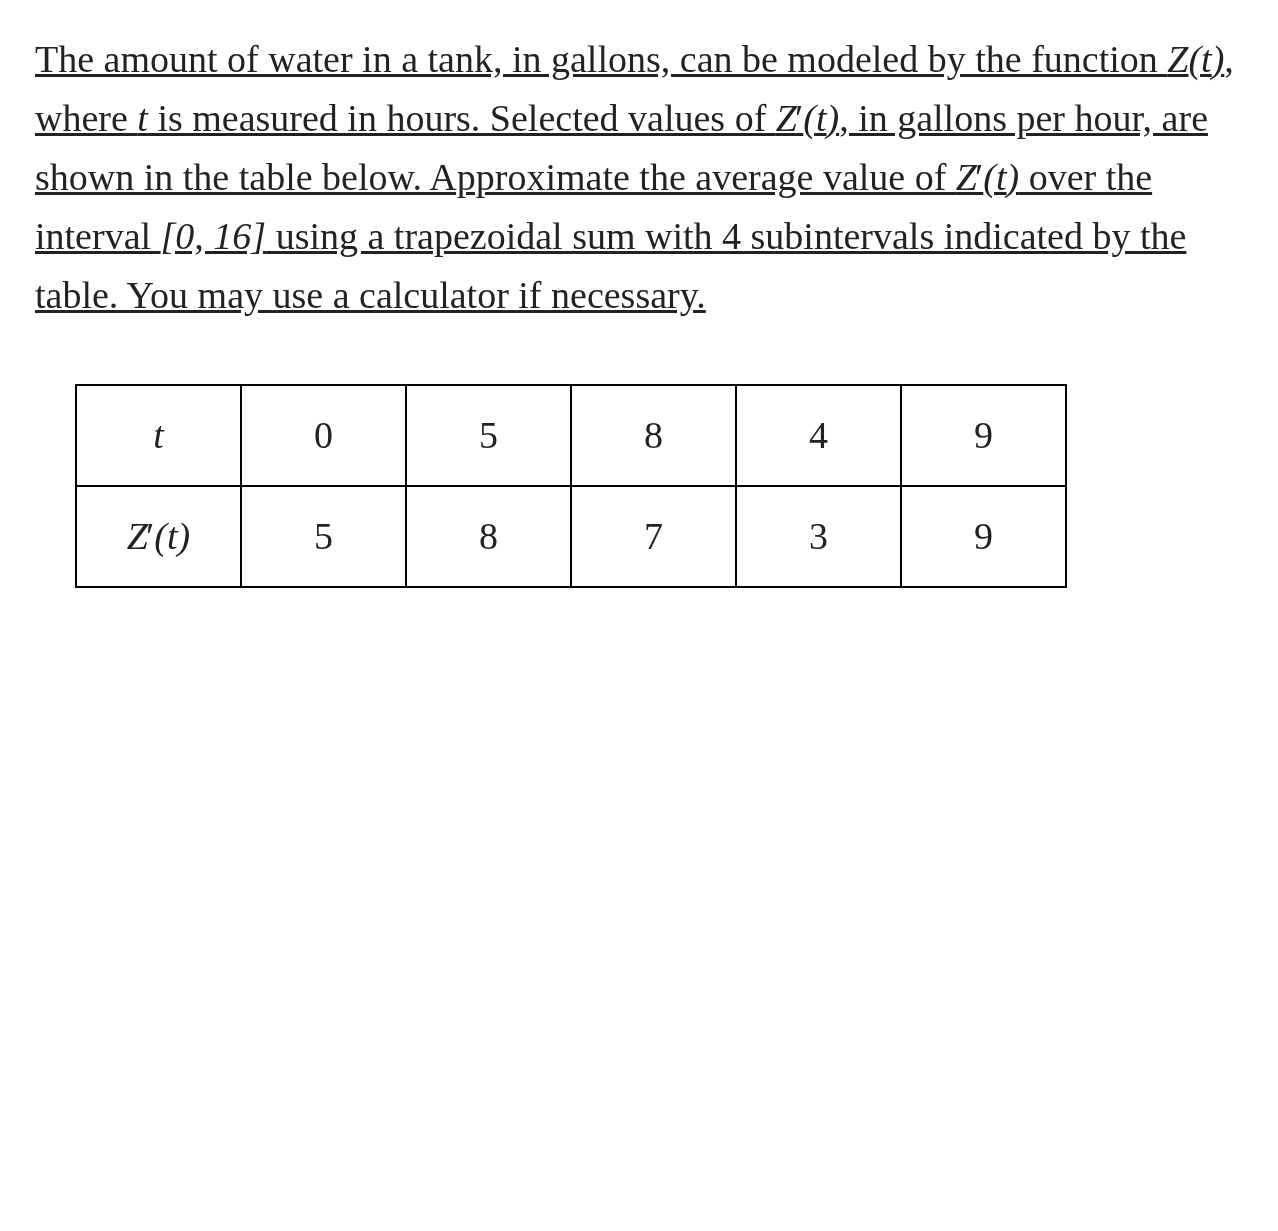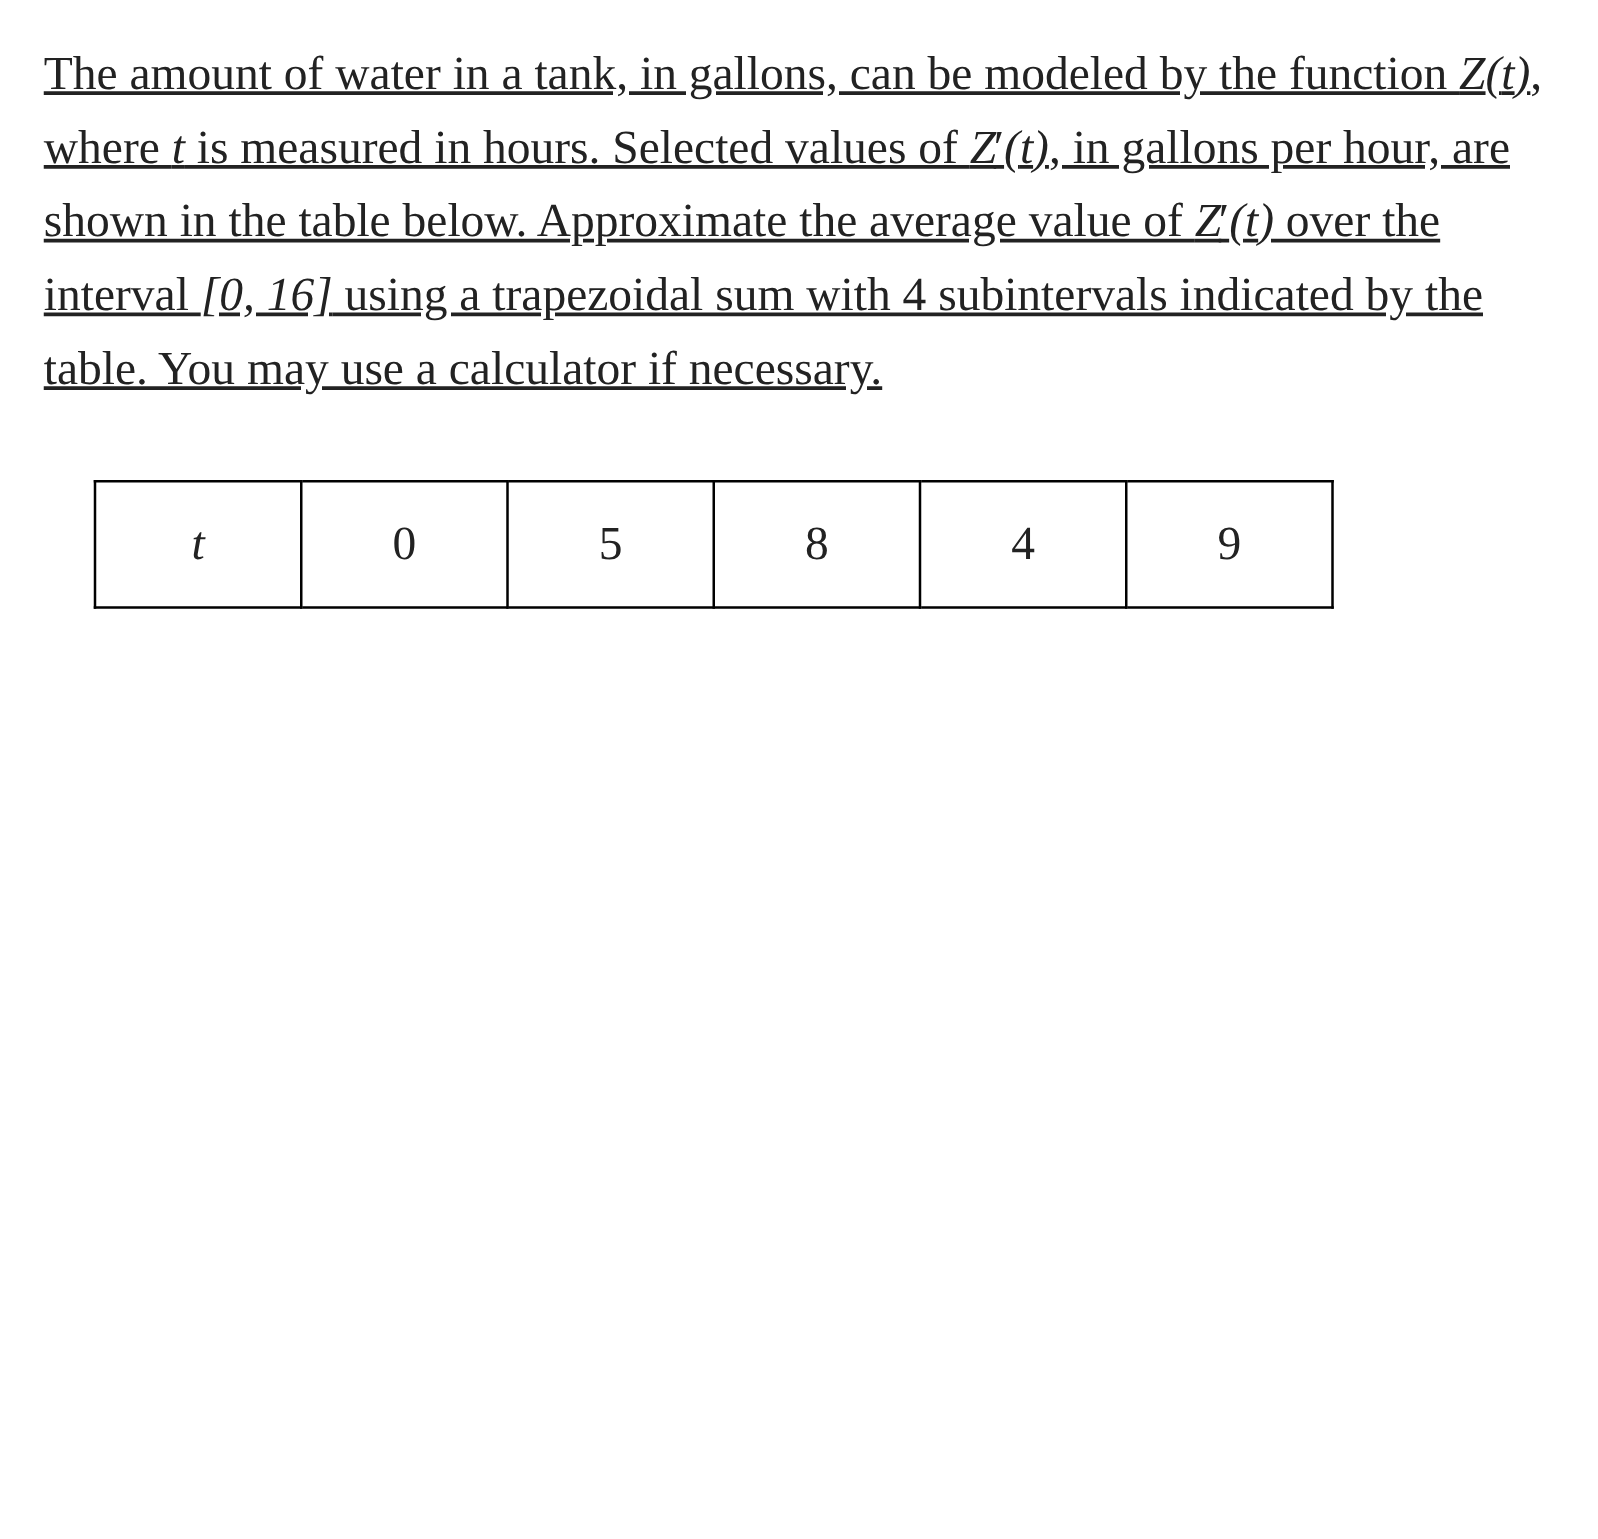--- a/index.html
+++ b/index.html
@@ -59,14 +59,22 @@
 <table class="data-table">
   <tbody>
       <tr>
     <td class="header-cell"><span class="math-var">t</span></td>
     <td>0</td>
     <td>5</td>
     <td>8</td>
     <td>4</td>
     <td>9</td>
   </tr>
+  <tr>
+    <td class="header-cell"><span class="math-var">Z</span><span class="prime">′</span>(<span class="math-var">t</span>)</td>
+    <td>5</td>
+    <td>8</td>
+    <td>7</td>
+    <td>3</td>
+    <td>9</td>
+  </tr>
 </tbody>
   </table>
 
 </body></html>

